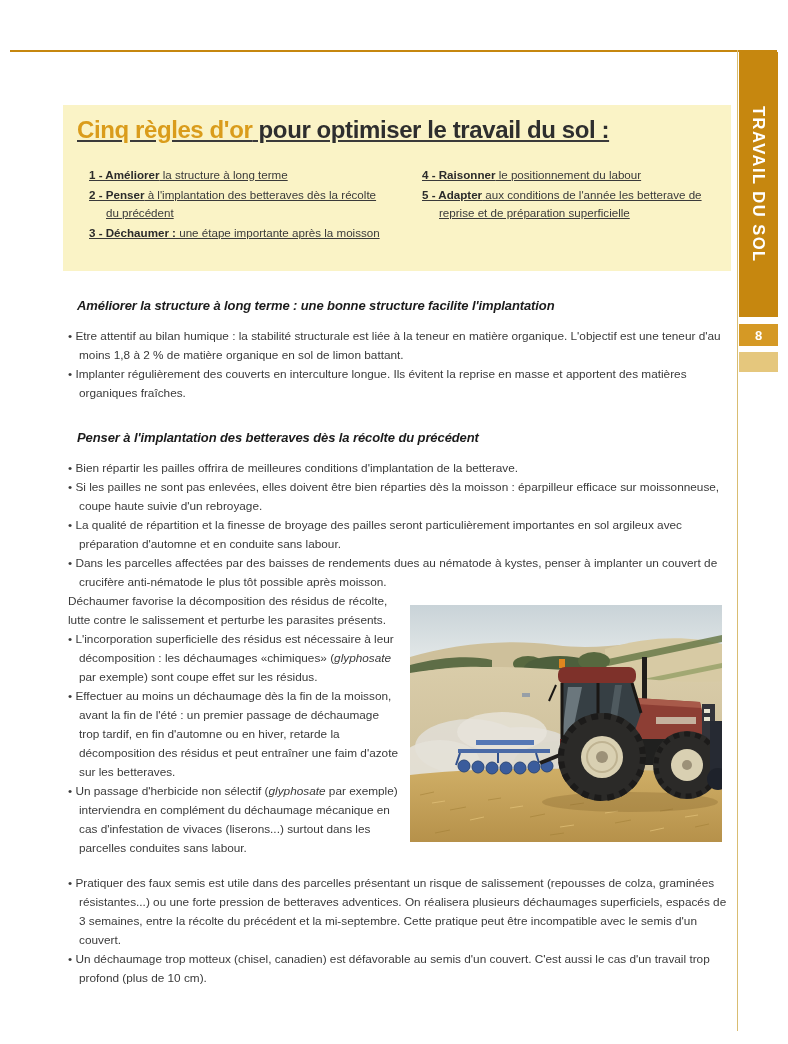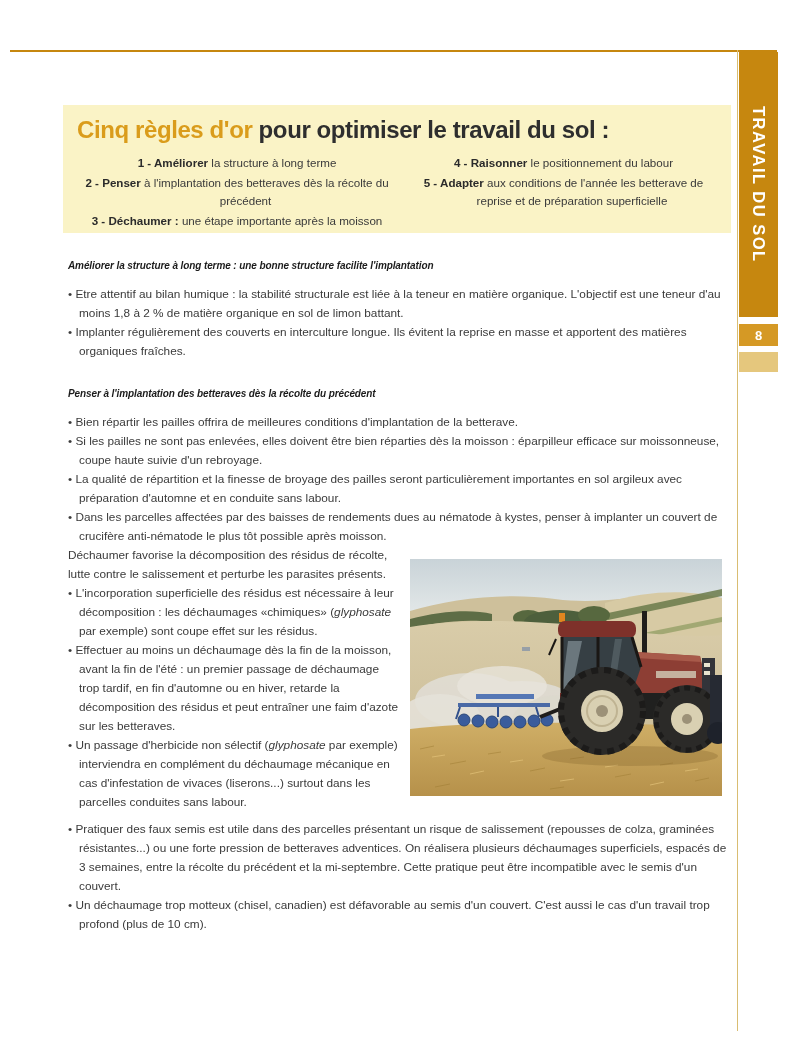--- a/index.html
+++ b/index.html
@@ -41,55 +41,55 @@
     position:absolute;left:739px;top:324px;width:39px;height:22px;
     background:var(--badge-gold);color:#fff;font-weight:bold;font-size:13px;
     display:flex;align-items:center;justify-content:center;
   }
   .tan-box{
     position:absolute;left:739px;top:352px;width:39px;height:20px;
     background:var(--tan);
   }
   .content{position:absolute;left:63px;top:105px;width:668px;}
 
-  .header-box{background:var(--cream);padding:11px 14px 0;}
+  .header-box{background:var(--cream);padding:11px 14px 14px;text-decoration:underline;}
   .header-title{
     margin:0 0 10px;font-size:24px;font-weight:bold;letter-spacing:-0.4px;
     color:#2E2E2E;line-height:1.15;
   }
   .header-title .accent{color:var(--title-gold);}
   .rules{display:grid;grid-template-columns:320px 1fr;column-gap:13px;}
-  .rule-list{list-style:none;margin:0;padding:0;text-align:center;}
+  .rule-list{list-style:none;margin:12px;padding:0;}
   .rule-list li{
     font-size:11.6px;line-height:17.5px;color:var(--text-dark);
     padding-left:17px;text-indent:-17px;margin-bottom:3px;
   }
   .run-b{font-weight:bold;color:#2B2B2B;}
   .run-i{font-style:italic;}
 
   .section-heading{
-    font-size:10px;font-weight:bold;font-style:italic;
-    color:var(--heading-dark);margin:27px 0 14px 5px;letter-spacing:-0.1px;
+    font-size:13px;font-weight:bold;font-style:italic;
+    color:var(--heading-dark);margin:27px 0 14px 14px;letter-spacing:-0.1px;
   }
   .bullets{
     list-style:none;margin:0 0 0 5px;padding:0;
     font-size:11.8px;line-height:19px;color:var(--text-dark);
   }
   .bullets li{padding-left:11px;text-indent:-11px;}
   .bullets li::before{content:"\2022\00a0";}
   .intro{margin:0 0 0 5px;font-size:11.8px;line-height:19px;}
 
   .split{display:flex;gap:10px;}
   .split .col-text{width:337px;flex:0 0 auto;}
   .split .bullets, .split .intro{margin-left:5px;}
   .photo{
     flex:0 0 auto;width:312px;height:237px;margin-top:13px;
     line-height:0;background:#d8d4c8;
   }
-  .wide-bullets{margin-top:8px;}
+  .wide-bullets{margin-top:16px;}
 </style>
 </head>
 <body>
 
 <div class="top-rule"></div>
 <div class="side-rule"></div>
 
 <div class="side-tab">
   <span>TRAVAIL DU SOL</span>
 </div>

